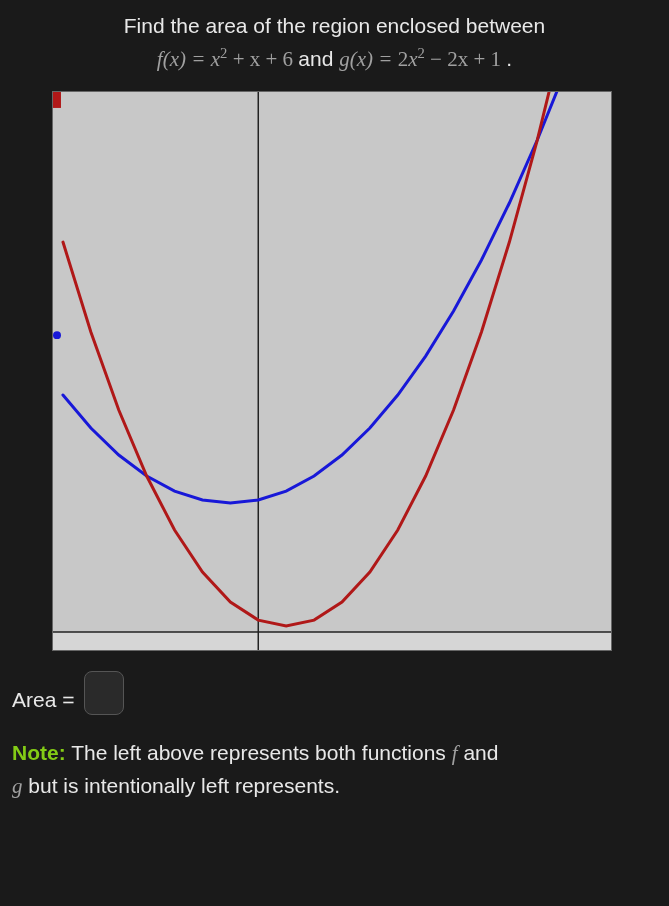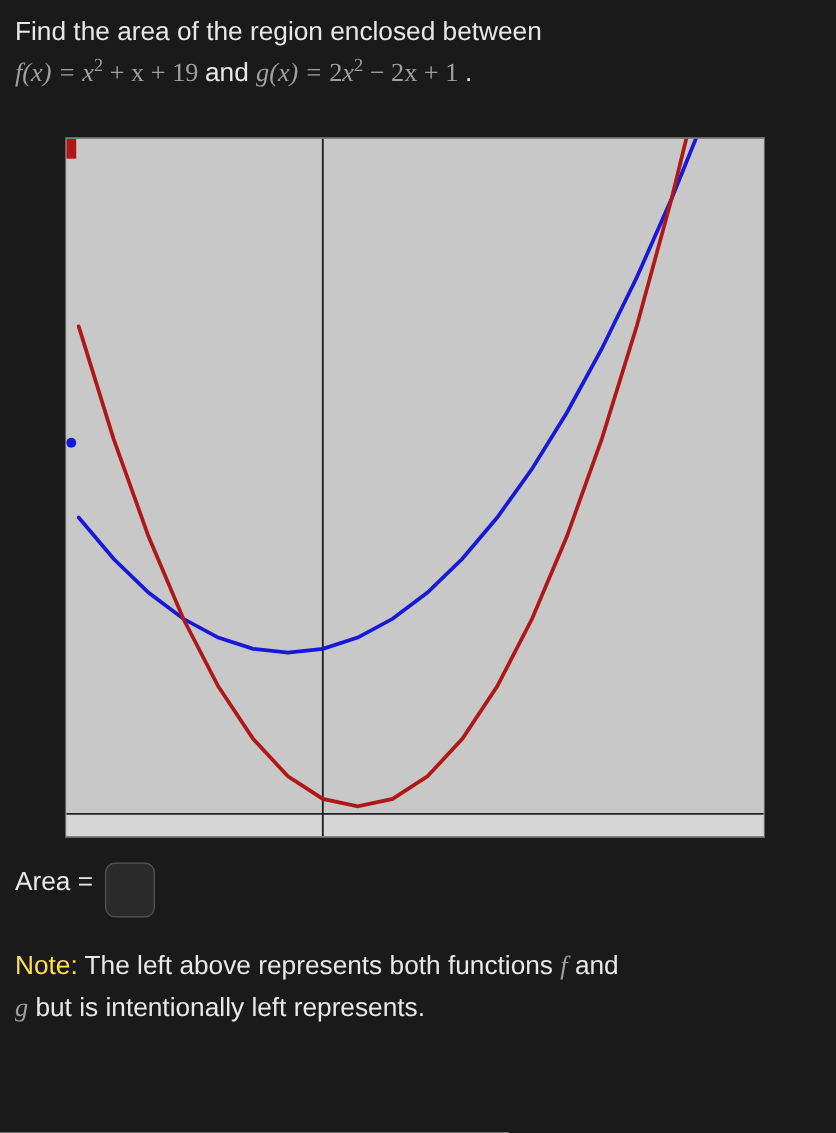--- a/index.html
+++ b/index.html
@@ -11,21 +11,22 @@
       background: #1a1a1a;
       color: #e8e8e8;
       font-family: Arial, sans-serif;
       width: 669px;
       height: 906px;
       padding: 10px 12px;
       font-size: 21px;
       line-height: 1.5;
     }
     .problem-text {
-      margin-bottom: 36px;
+      margin-bottom: 16px;
+      text-align: center;
     }
     .math {
       font-family: 'Times New Roman', serif;
       font-style: italic;
       color: #a0a0a0;
     }
     .math-num {
       font-style: normal;
     }
     .math sup {
@@ -41,49 +42,49 @@
       border: 1px solid #666;
       position: relative;
     }
     .plot-svg {
       width: 100%;
       height: 100%;
       display: block;
     }
     .answer-row {
       display: flex;
-      align-items: flex-start;
+      align-items: flex-end;
       gap: 10px;
       margin: 18px 0 22px 0;
     }
     .answer-input {
       width: 40px;
       height: 44px;
       background: #2a2a2a;
       border: 1px solid #555;
       border-radius: 8px;
       color: #e8e8e8;
       font-size: 18px;
       text-align: center;
     }
     .note {
       line-height: 1.55;
     }
     .note strong {
-      font-weight: normal;
-      color: #fde047;
+      font-weight: bold;
+      color: #84cc16;
     }
   </style>
 </head>
 <body>
 
 <div class="problem-text">
   <span>Find the area of the region enclosed between</span><br>
   <span class="math">
-    <span>f</span>(<span>x</span>) = <span>x</span><sup>2</sup><span class="math-num"> + x + 19</span>
+    <span>f</span>(<span>x</span>) = <span>x</span><sup>2</sup><span class="math-num"> + x + 6</span>
   </span>
   <span> and </span>
   <span class="math">
     <span>g</span>(<span>x</span>) = <span class="math-num">2</span><span>x</span><sup>2</sup><span class="math-num"> − 2x + 1</span>
   </span><span>.</span>
 </div>
 
 <div class="plot-container">
   <svg class="plot-svg" viewBox="0 0 560 560">
 

